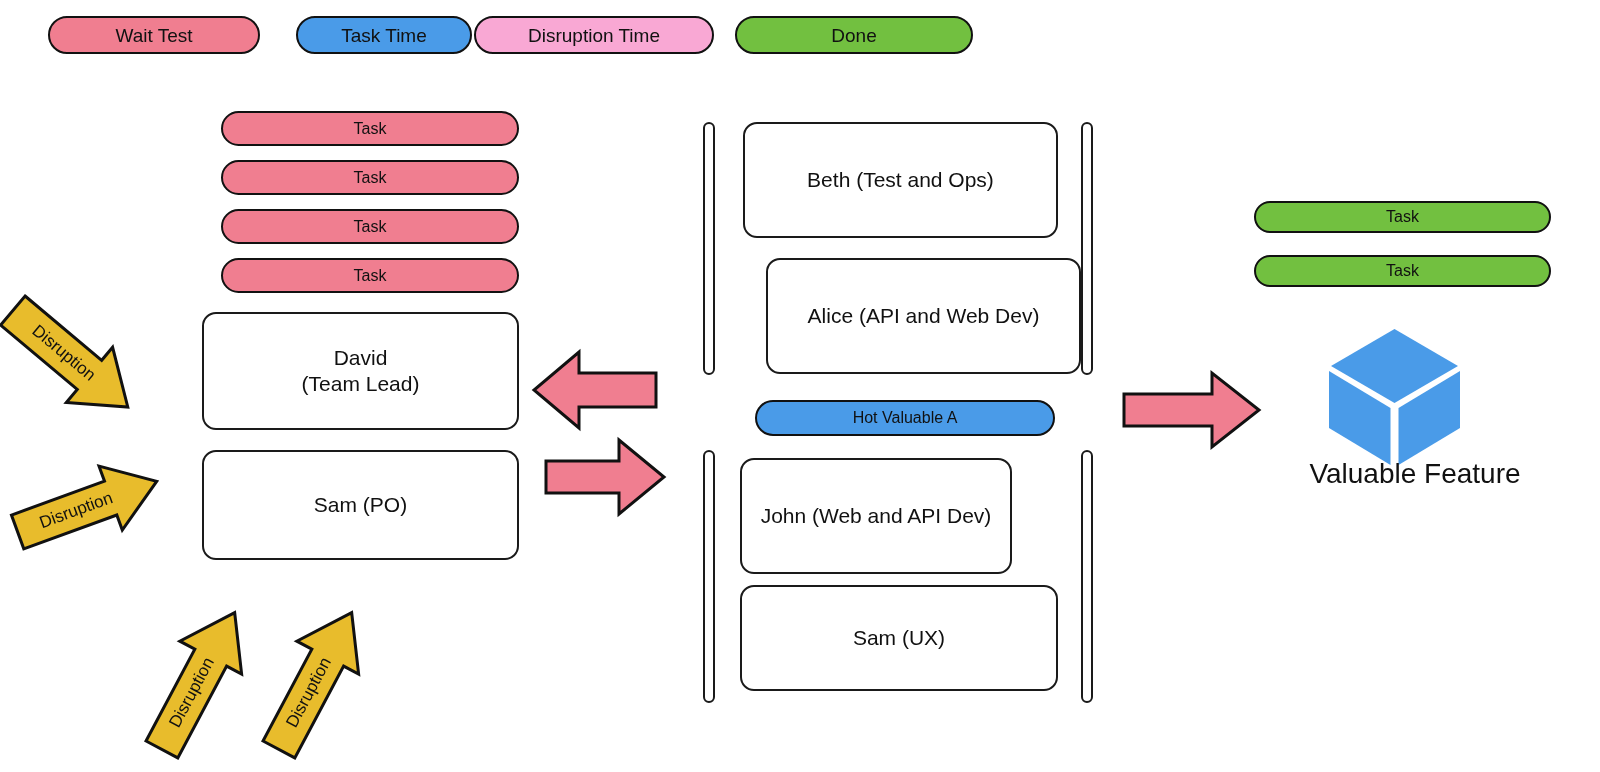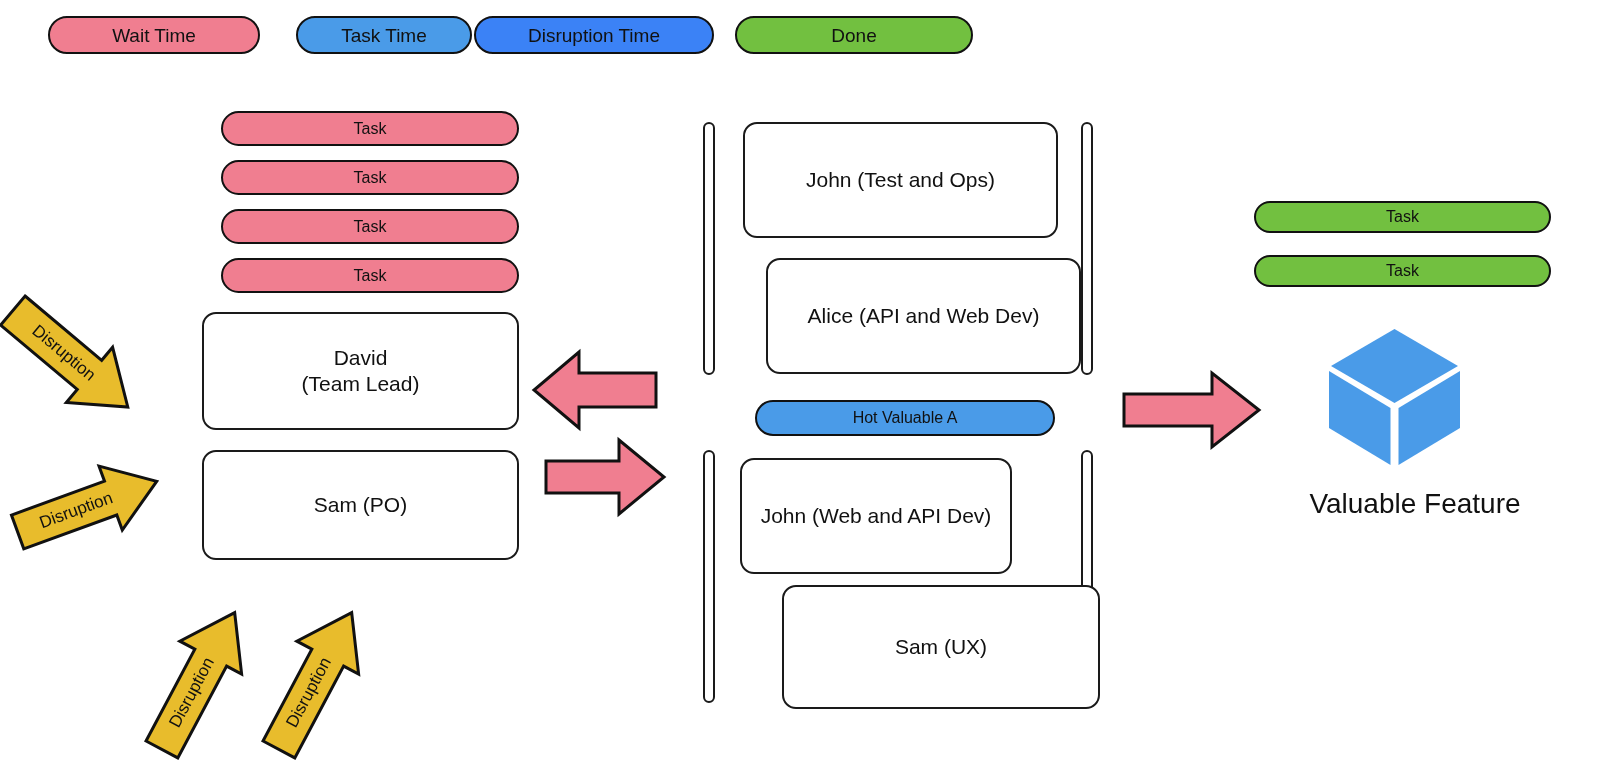--- a/index.html
+++ b/index.html
@@ -86,26 +86,26 @@
     text-align: center;
   }
 </style>
 </head>
 <body>
 
 <div id="canvas">
 
   <div>
     <div class="pill legend-pill" style="left:48px;top:16px;width:212px;height:38px;background:#F07E90;">
-      <span>Wait Time</span>
+      <span>Wait Test</span>
     </div>
     <div class="pill legend-pill" style="left:296px;top:16px;width:176px;height:38px;background:#4A9BE8;">
       <span>Task Time</span>
     </div>
-    <div class="pill legend-pill" style="left:474px;top:16px;width:240px;height:38px;background:#3b82f6;">
+    <div class="pill legend-pill" style="left:474px;top:16px;width:240px;height:38px;background:#f9a8d4;">
       <span>Disruption Time</span>
     </div>
     <div class="pill legend-pill" style="left:735px;top:16px;width:238px;height:38px;background:#72C040;">
       <span>Done</span>
     </div>
   </div>
 
   <div>
     <div class="pill" style="left:221px;top:111px;width:298px;height:35px;background:#F07E90;">
       <span>Task</span>
@@ -179,39 +179,39 @@
     <svg width="135" height="74" viewBox="0 0 135 74" aria-hidden="true">
       <path d="M0,21 L88,21 L88,0 L135,37 L88,74 L88,53 L0,53 Z" fill="#F07E90" stroke="#111111" stroke-width="3" stroke-linejoin="miter"></path>
     </svg>
   </div>
 
   <div>
     <div class="bar" style="left:703px;top:122px;height:253px;"></div>
     <div class="bar" style="left:1081px;top:122px;height:253px;"></div>
 
     <div class="rbox" style="left:743px;top:122px;width:315px;height:116px;">
-      <span>John (Test and Ops)</span>
+      <span>Beth (Test and Ops)</span>
     </div>
     <div class="rbox" style="left:766px;top:258px;width:315px;height:116px;">
       <span>Alice (API and Web Dev)</span>
     </div>
   </div>
 
   <div class="pill" style="left:755px;top:400px;width:300px;height:36px;background:#4A9BE8;">
     <span>Hot Valuable A</span>
   </div>
 
   <div>
     <div class="bar" style="left:703px;top:450px;height:253px;"></div>
     <div class="bar" style="left:1081px;top:450px;height:253px;"></div>
 
     <div class="rbox" style="left:740px;top:458px;width:272px;height:116px;">
       <span>John (Web and API Dev)</span>
     </div>
-    <div class="rbox" style="left:740px;top:585px;width:318px;height:124px;margin-left:42px;">
+    <div class="rbox" style="left:740px;top:585px;width:318px;height:106px;">
       <span>Sam (UX)</span>
     </div>
   </div>
 
   <div>
     <div class="pill" style="left:1254px;top:201px;width:297px;height:32px;background:#72C040;">
       <span>Task</span>
     </div>
     <div class="pill" style="left:1254px;top:255px;width:297px;height:32px;background:#72C040;">
       <span>Task</span>
@@ -222,15 +222,15 @@
     <svg width="135" height="140" viewBox="0 0 135 140" aria-hidden="true">
 
       <polygon points="67.5,2 131,39 67.5,76 4,39" fill="#4A9BE8"></polygon>
 
       <polygon points="2,44 63.5,81 63.5,138 2,101" fill="#4A9BE8"></polygon>
 
       <polygon points="133,44 71.5,81 71.5,138 133,101" fill="#4A9BE8"></polygon>
     </svg>
   </div>
 
-  <div class="caption" style="left:1275px;top:488px;width:280px;">Valuable Feature</div>
+  <div class="caption" style="left:1275px;top:458px;width:280px;">Valuable Feature</div>
 
 </div>
 
 </body></html>

